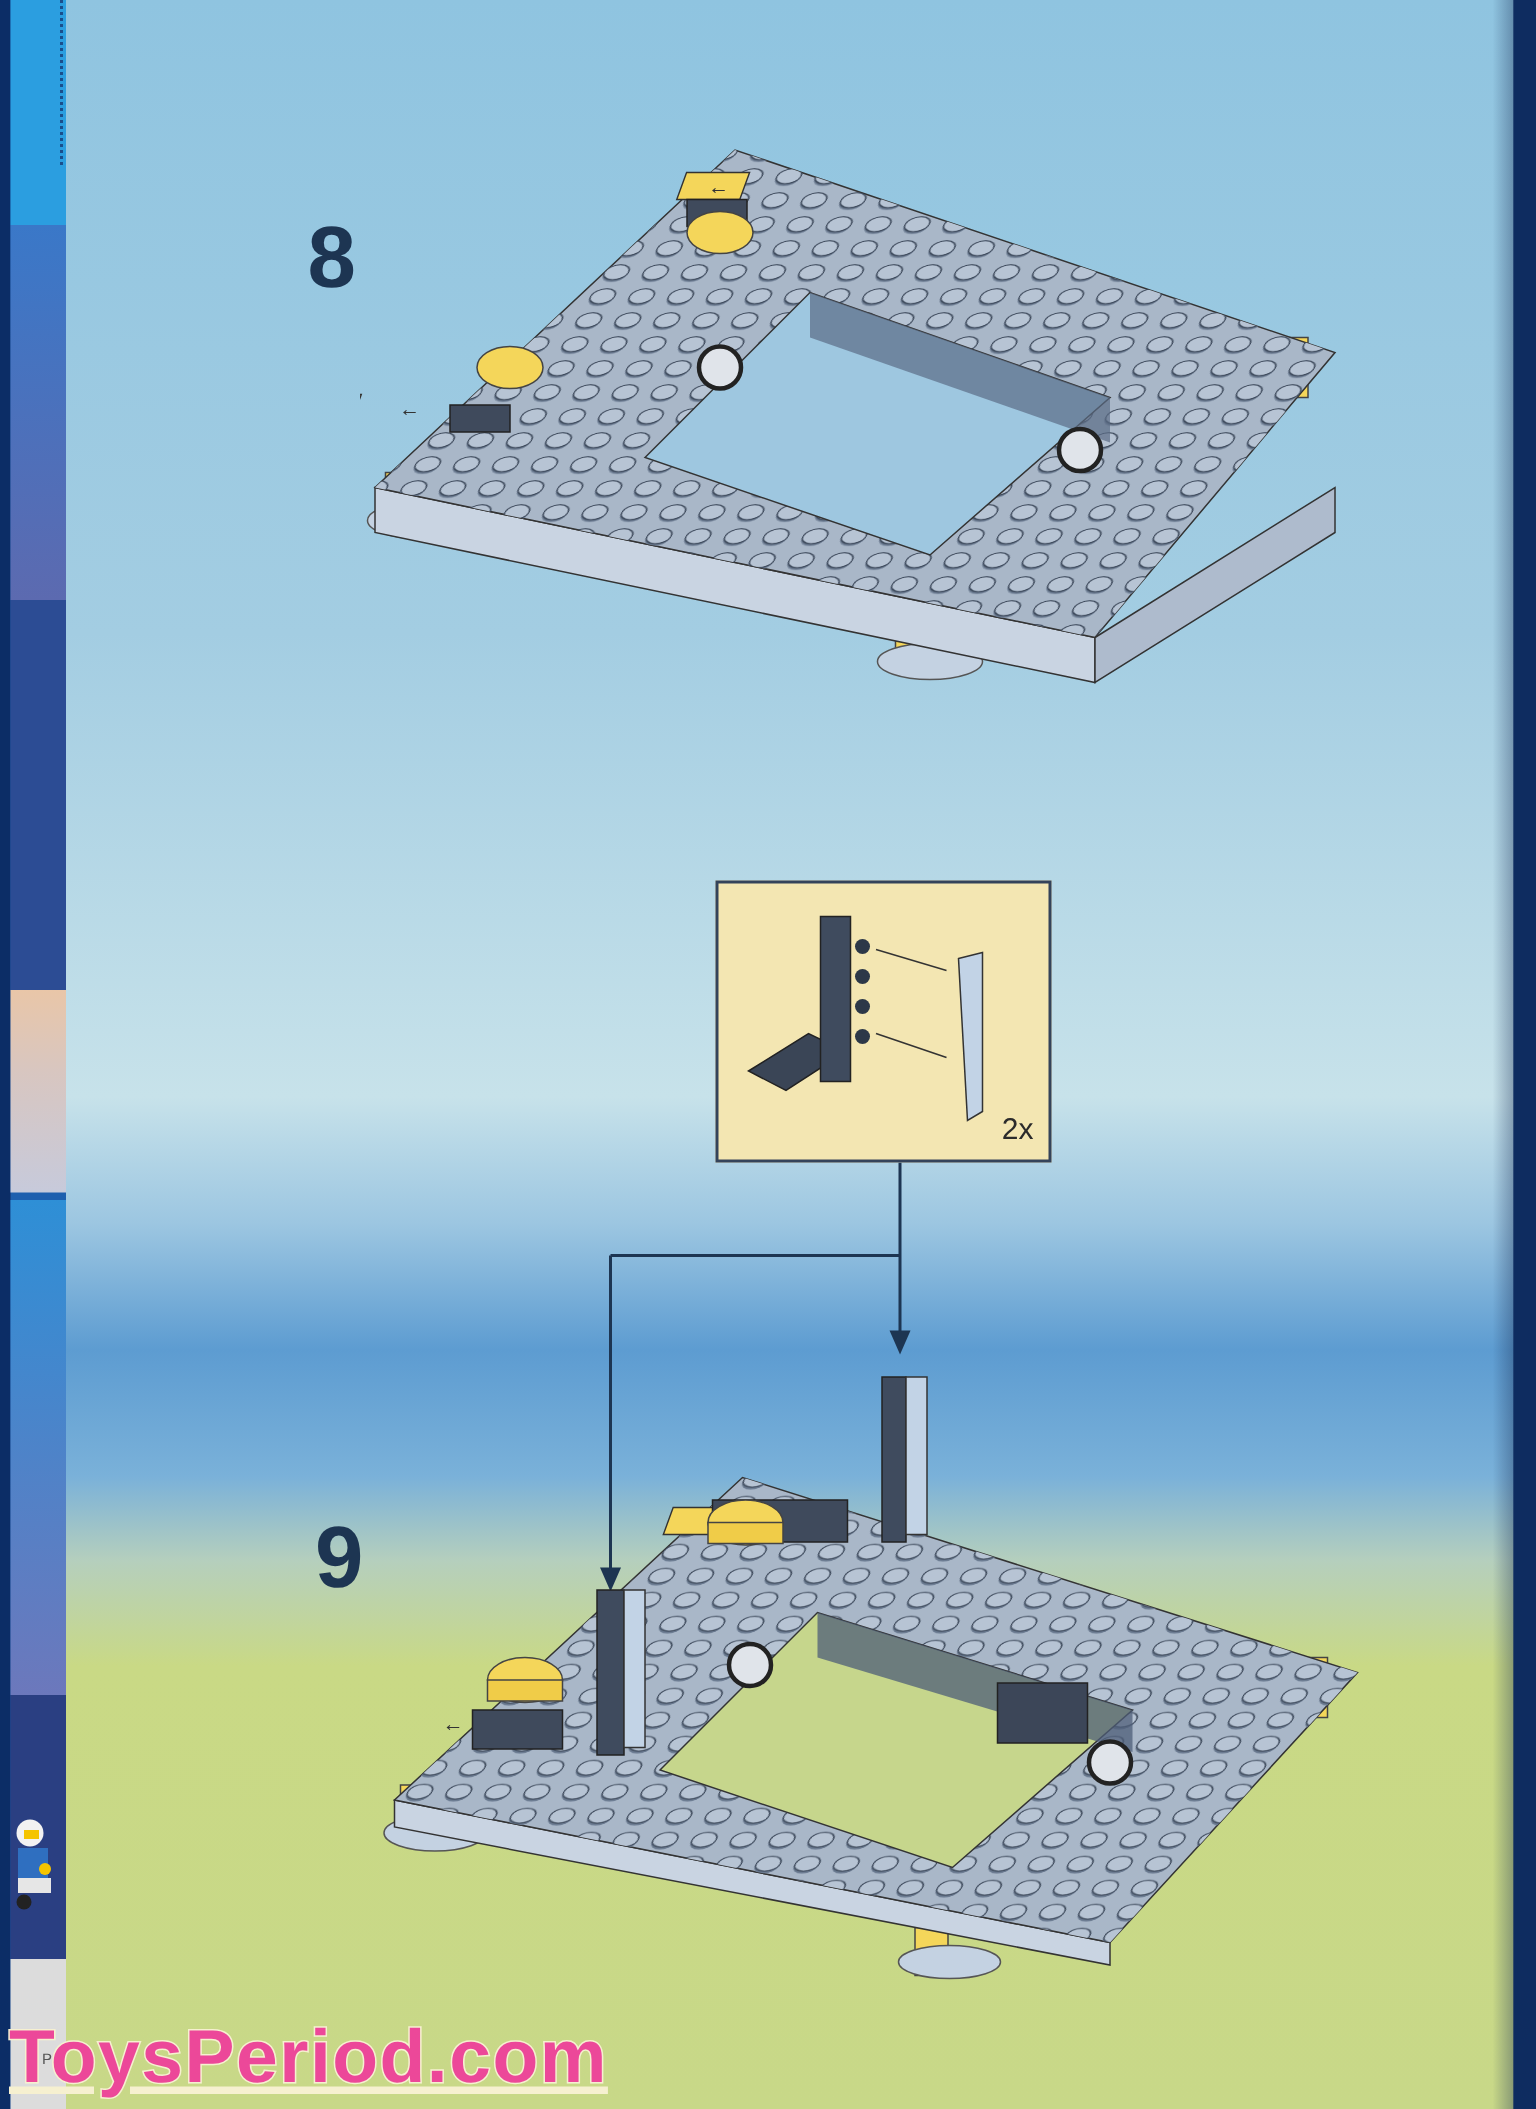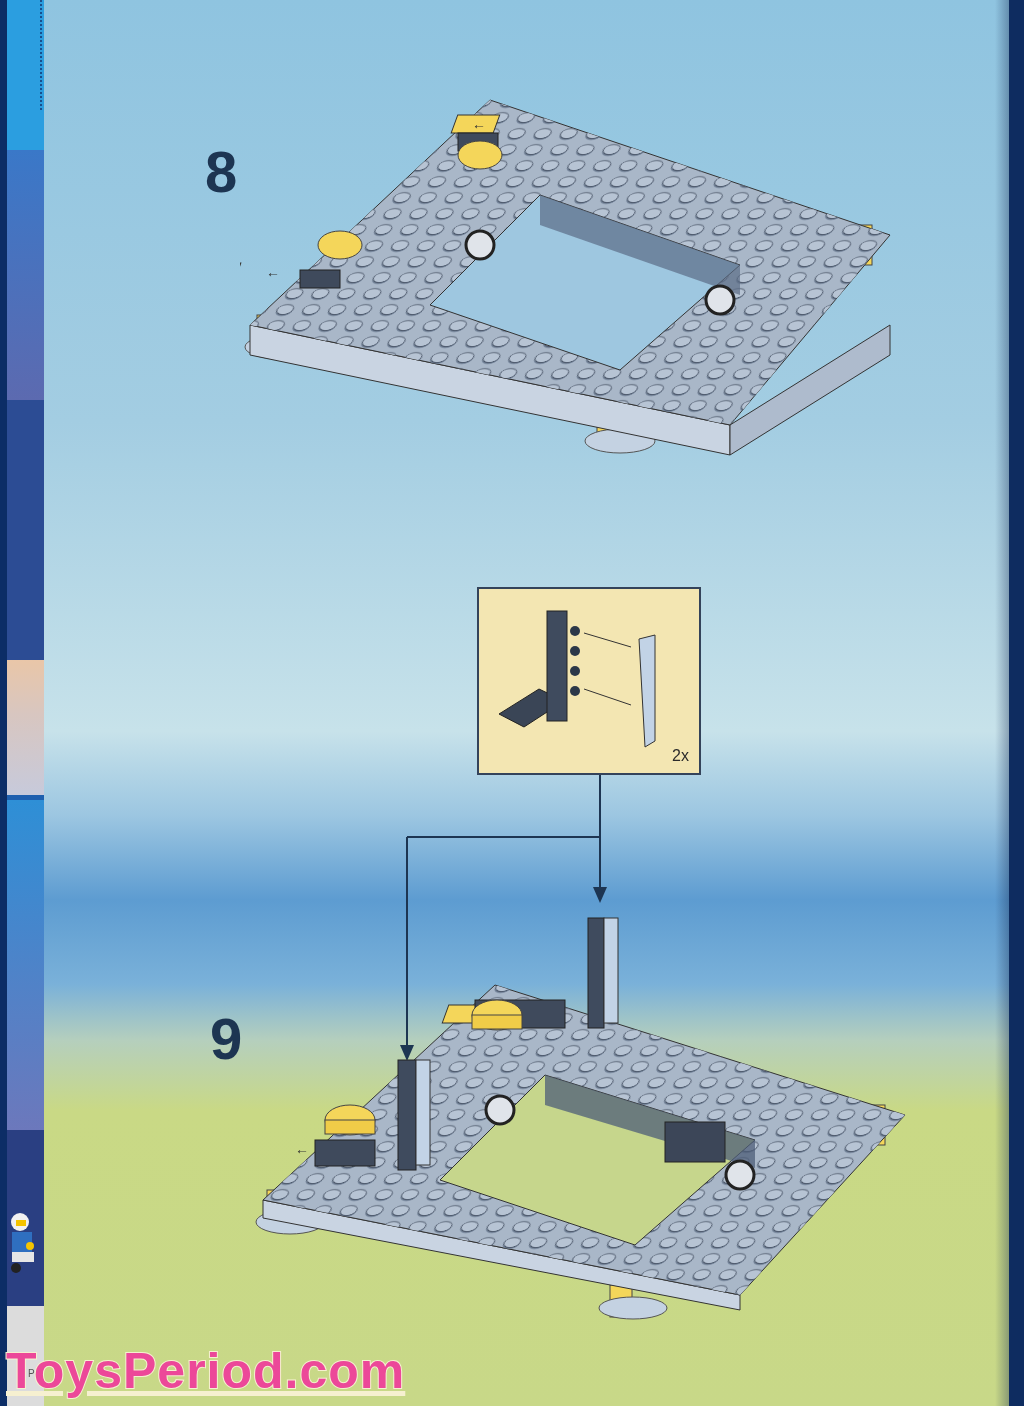--- a/index.html
+++ b/index.html
@@ -21,21 +21,21 @@
 
   
   .page { position:absolute; left:44px; top:0; width:965px; height:1406px;
     background:linear-gradient(180deg,#8fc4e0 0%,#a3cde2 30%,#c7e2ea 52%,#9cc6e1 58%,#5d9cd1 64%,#7ab1d9 70%,#b5cfbd 74%,#c9d985 79%,#c8d888 100%); }
   .page .shade { position:absolute; right:0; top:0; width:14px; height:100%; background:linear-gradient(90deg,rgba(0,0,0,0),rgba(20,40,80,.35)); }
   .rightedge { position:absolute; left:1009px; top:0; width:15px; height:1406px; background:#0e2c60; }
 
   .step-num { position:absolute; font-weight:bold; font-size:58px; color:#1d3552; }
 
   .callout { position:absolute; left:477px; top:587px; width:224px; height:188px; background:#f3e6b2; border:2px solid #34435a; box-sizing:border-box; }
-  .callout .qty { position:absolute; right:10px; bottom:8px; font-size:16px; color:#2b2b2b; }
+  .callout .qty { position:absolute; right:10px; bottom:8px; font-size:20px; color:#2b2b2b; }
 
   .build { position:absolute; }
 
   .watermark { position:absolute; left:6px; top:1342px; font-weight:bold; font-size:50px; letter-spacing:1px; color:#ec4899;
     -webkit-text-stroke:2px #f6f0d0; paint-order:stroke fill;text-decoration:underline; }
 </style>
 </head>
 <body>
 
 <div class="strip">

